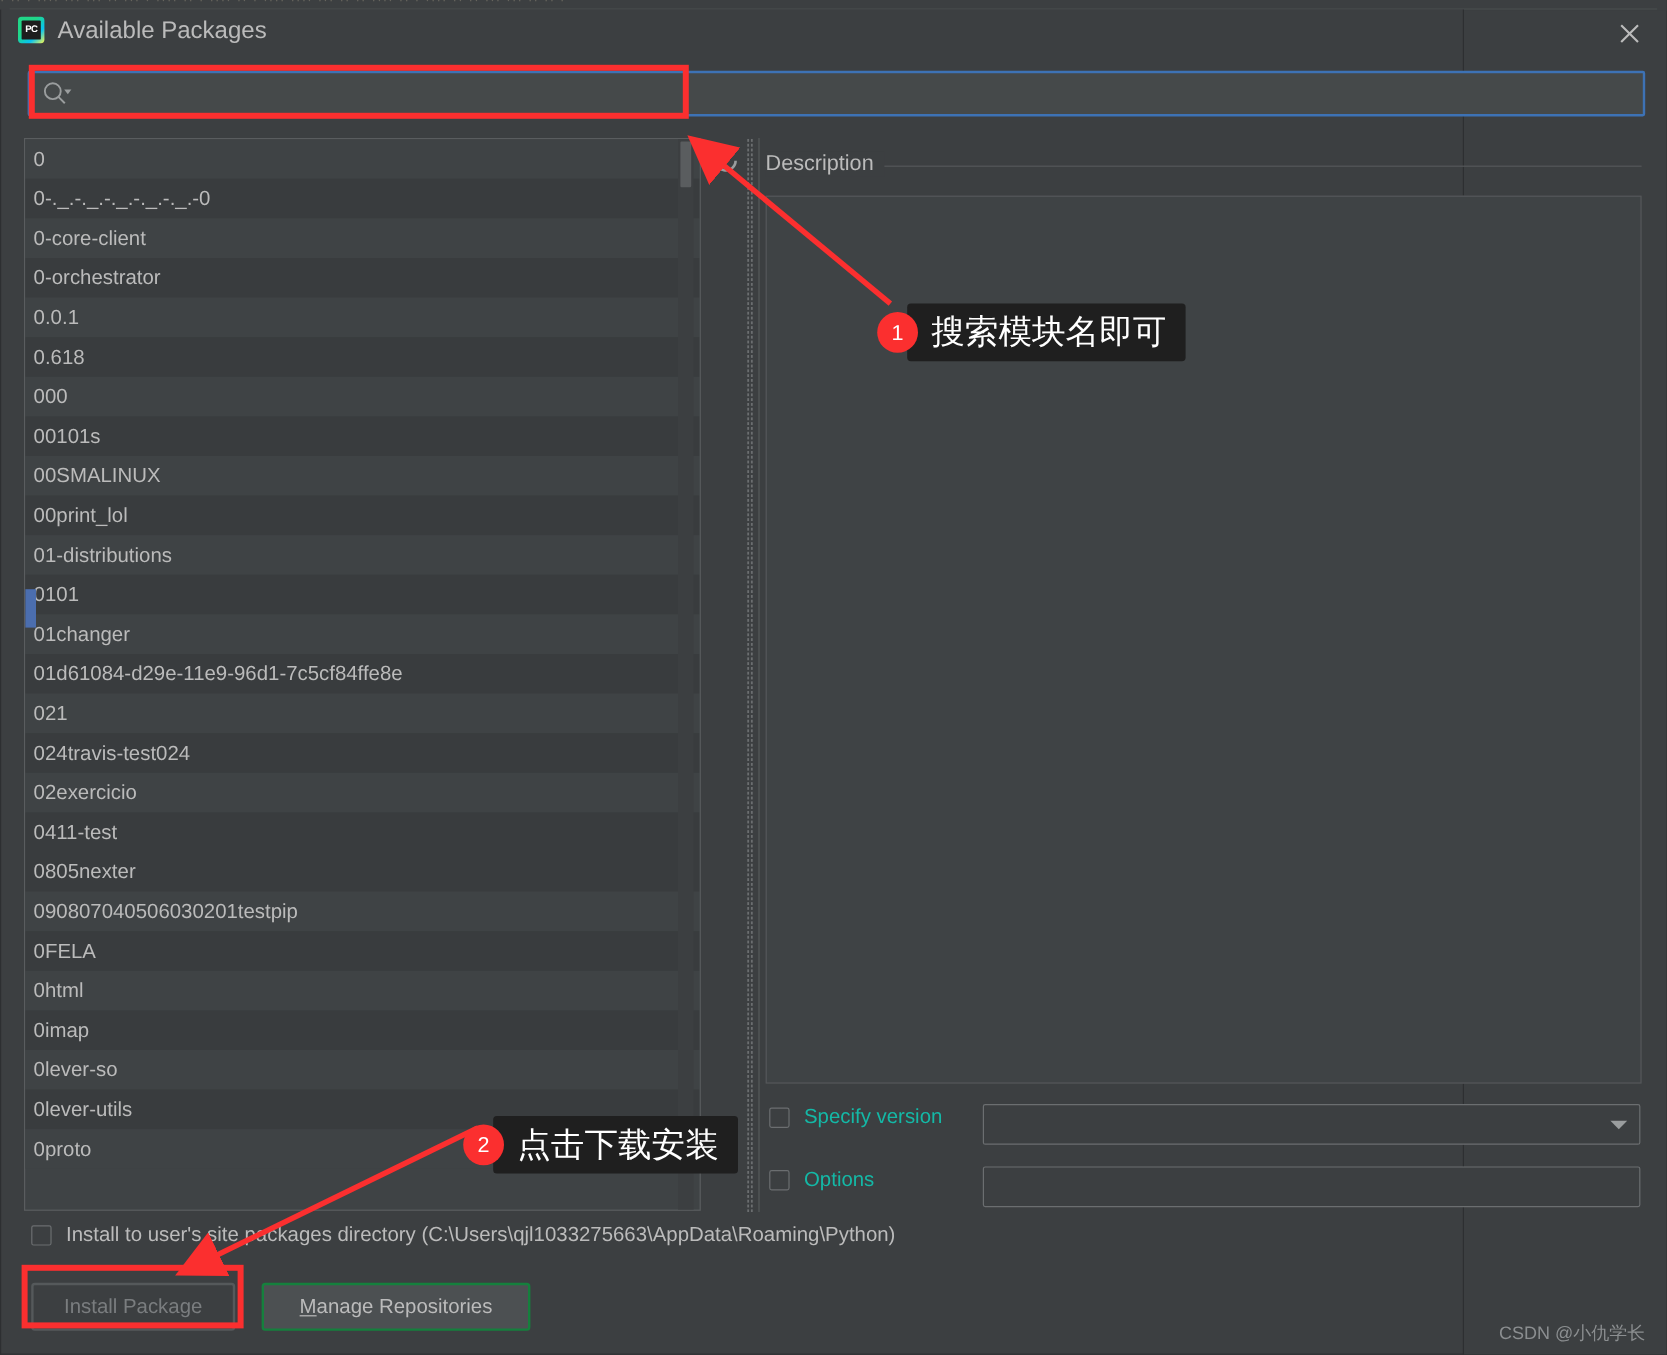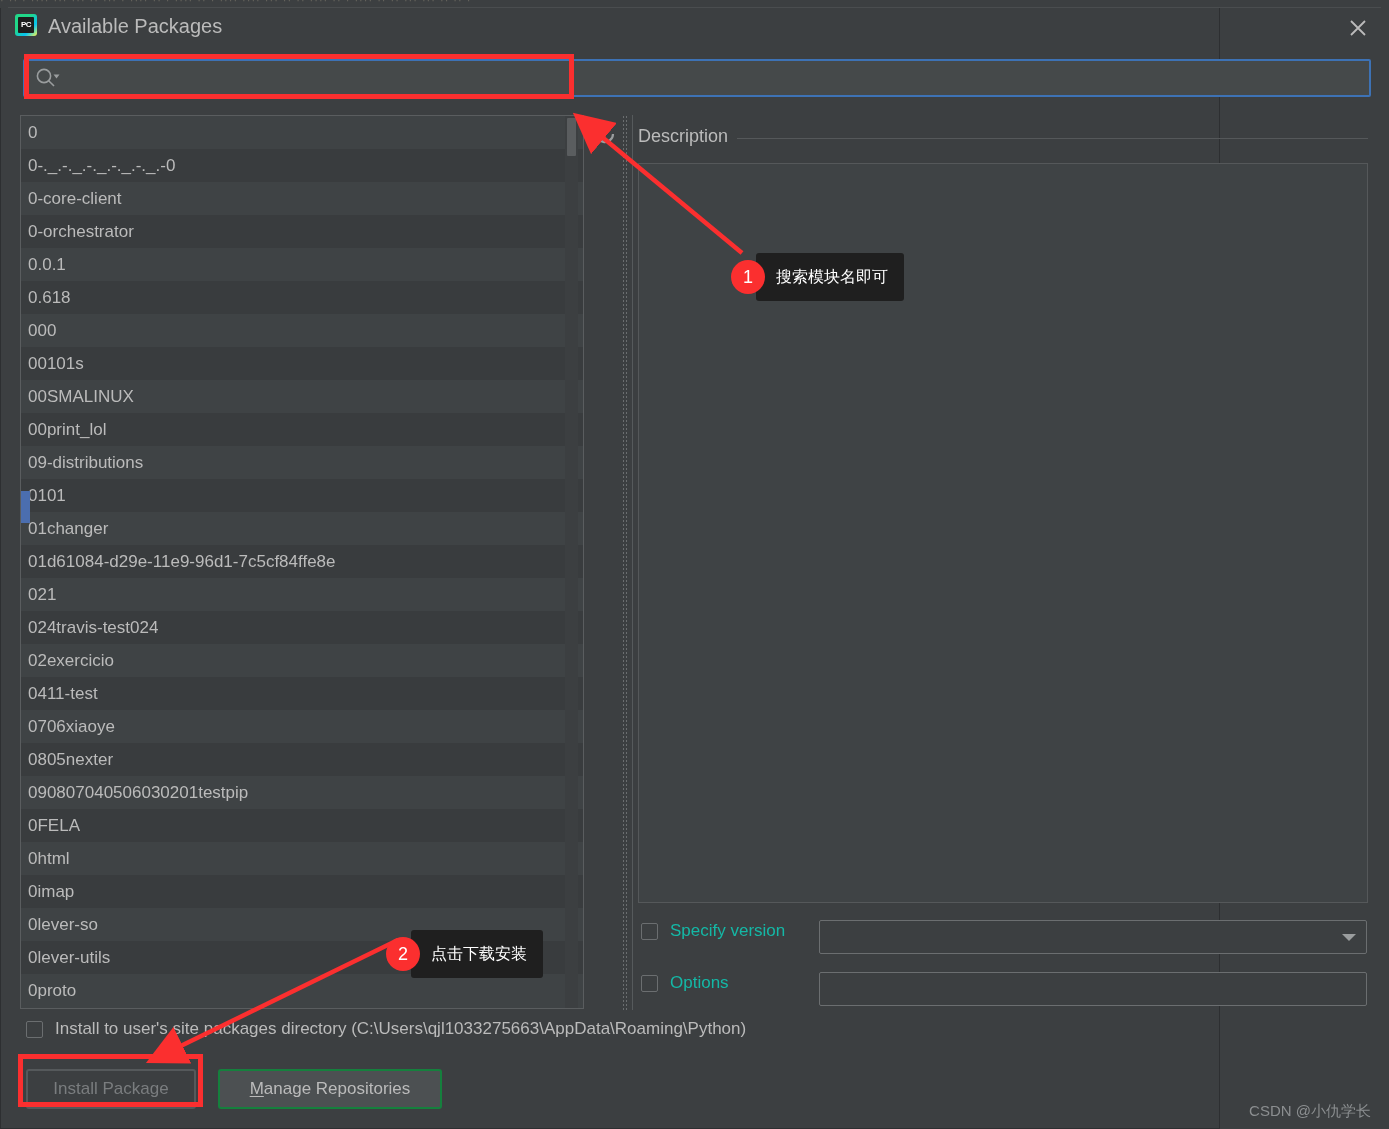--- a/index.html
+++ b/index.html
@@ -367,21 +367,21 @@
     align-items: center;
     justify-content: center;
     position: relative;
     z-index: 2;
   }
   .callout-bubble {
     position: relative;
     margin-left: -9px;
     background: #1f1f1f;
     color: #ffffff;
-    font-size: 16px;
+    font-size: 28px;
     line-height: 30px;
     padding: 9px 16px 9px 20px;
     border-radius: 3px;
   }
   .callout-1 { left: 731px; top: 253px; }
   .callout-2 { left: 386px; top: 930px; }
 
   
   .watermark {
     position: absolute;
@@ -432,29 +432,28 @@
           <div class="pkg-row odd">0</div>
           <div class="pkg-row even">0-._.-._.-._.-._.-._.-0</div>
           <div class="pkg-row odd">0-core-client</div>
           <div class="pkg-row even">0-orchestrator</div>
           <div class="pkg-row odd">0.0.1</div>
           <div class="pkg-row even">0.618</div>
           <div class="pkg-row odd">000</div>
           <div class="pkg-row even">00101s</div>
           <div class="pkg-row odd">00SMALINUX</div>
           <div class="pkg-row even">00print_lol</div>
-          <div class="pkg-row odd">09-distributions</div>
+          <div class="pkg-row odd">01-distributions</div>
           <div class="pkg-row even">0101</div>
           <div class="pkg-row odd">01changer</div>
           <div class="pkg-row even">01d61084-d29e-11e9-96d1-7c5cf84ffe8e</div>
           <div class="pkg-row odd">021</div>
           <div class="pkg-row even">024travis-test024</div>
           <div class="pkg-row odd">02exercicio</div>
           <div class="pkg-row even">0411-test</div>
-          <div class="pkg-row odd">0706xiaoye</div>
           <div class="pkg-row even">0805nexter</div>
           <div class="pkg-row odd">090807040506030201testpip</div>
           <div class="pkg-row even">0FELA</div>
           <div class="pkg-row odd">0html</div>
           <div class="pkg-row even">0imap</div>
           <div class="pkg-row odd">0lever-so</div>
           <div class="pkg-row even">0lever-utils</div>
           <div class="pkg-row odd">0proto</div>
         </div>
       <div class="left-accent"></div>

